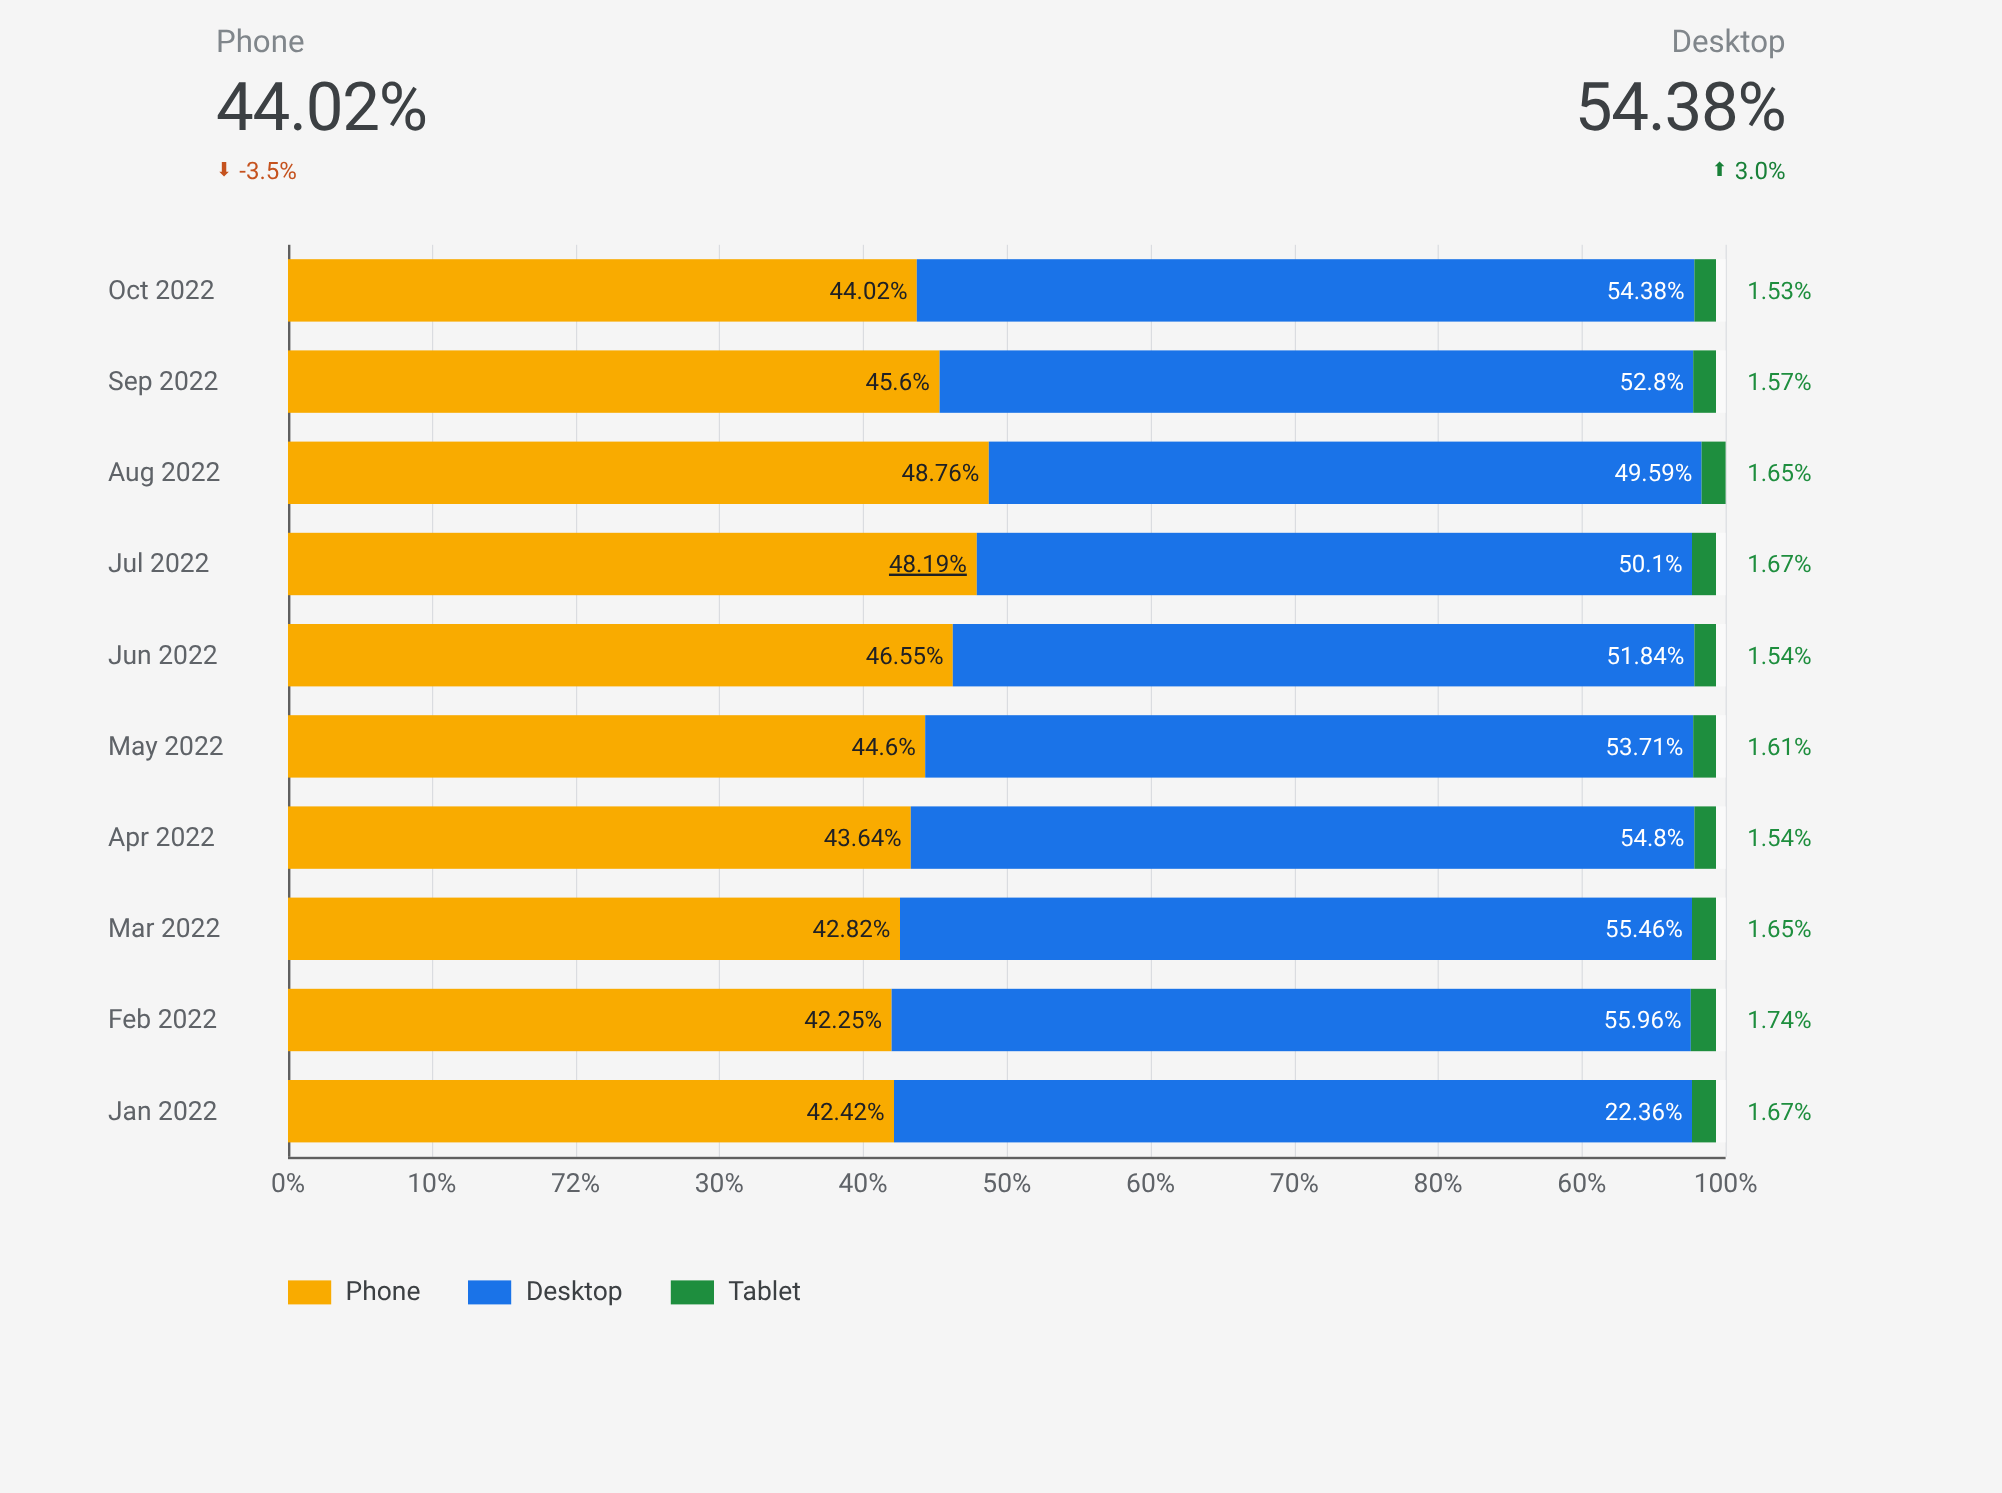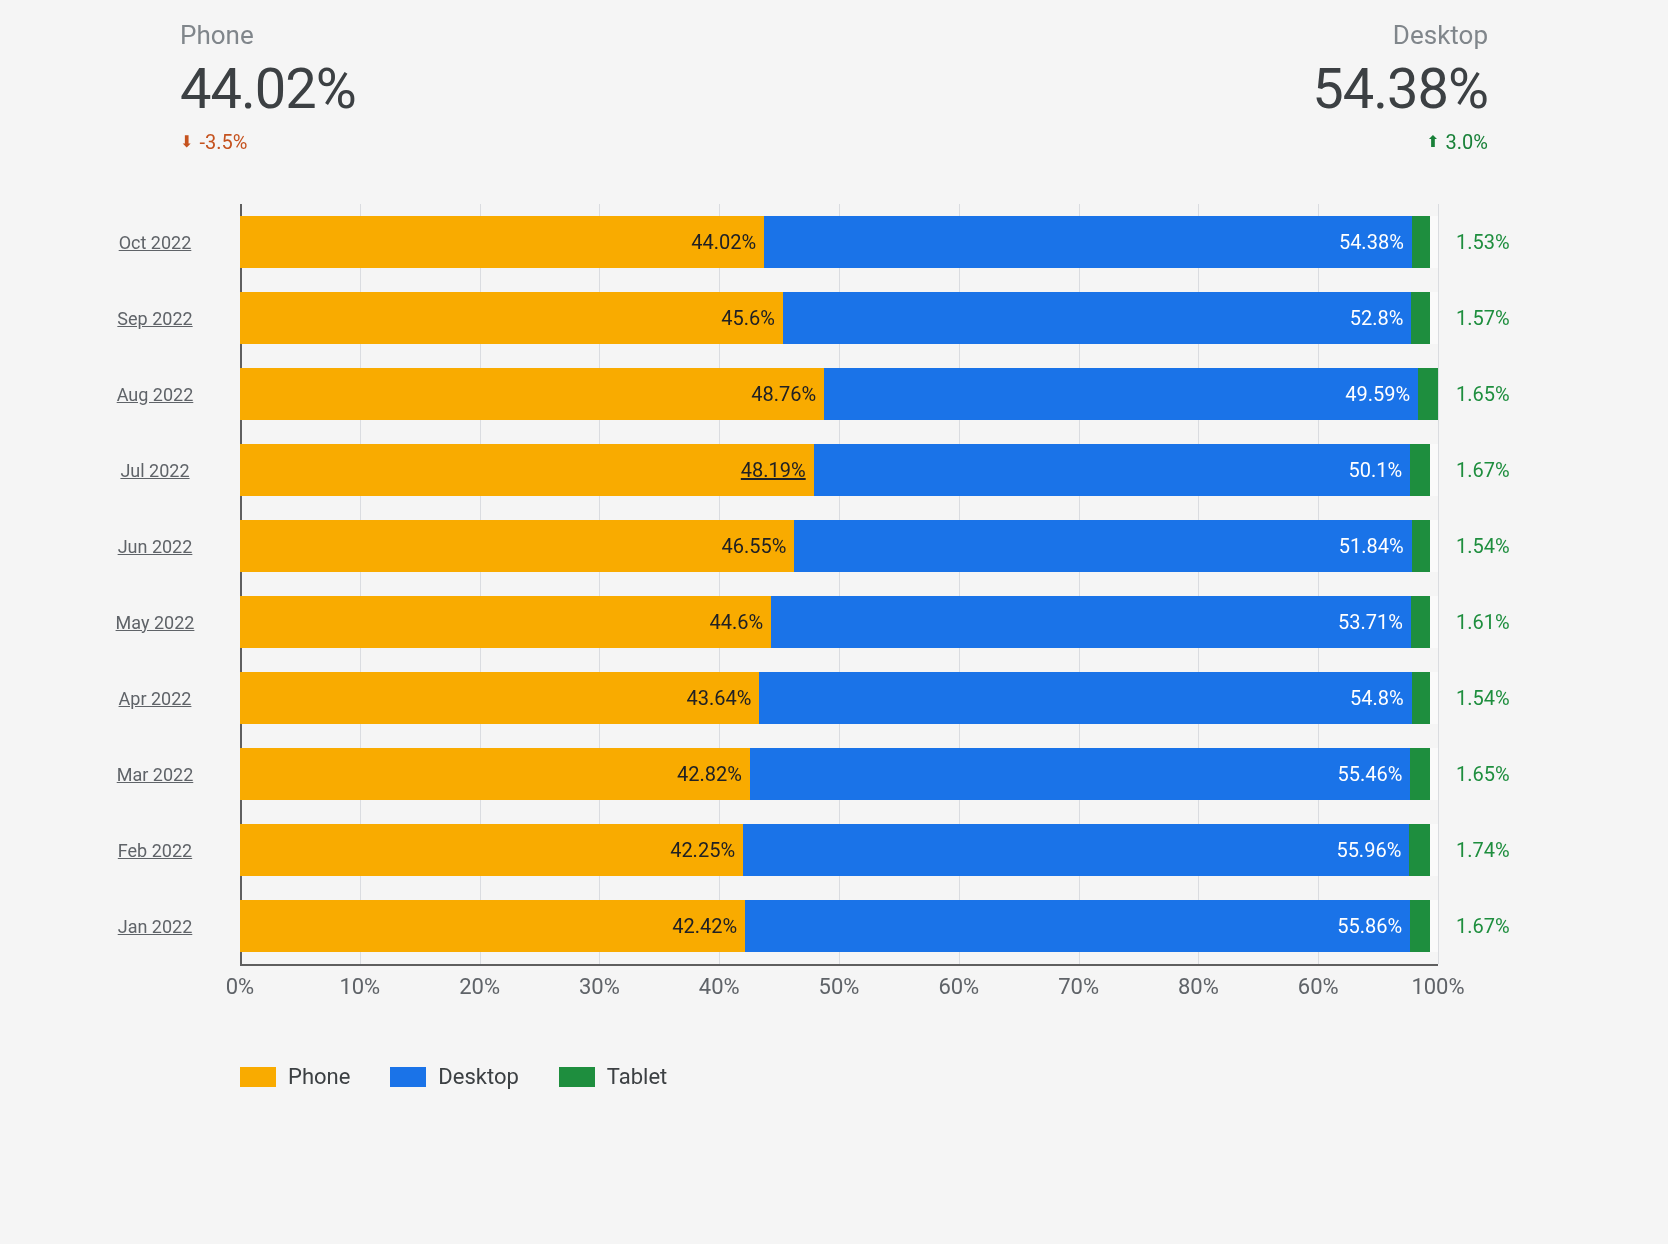--- a/index.html
+++ b/index.html
@@ -51,25 +51,24 @@
     position: relative;
     margin: 0 80px 0 30px;
   }
   .row {
     display: flex;
     align-items: center;
     height: 76px;
   }
   .row-label {
     width: 150px;
-    text-align: center;
+    text-align: left;
     padding-right: 20px;
-    font-size: 18px;
+    font-size: 22px;
     color: #5f6368;
-    text-decoration: underline;
   }
   .bar-track {
     position: relative;
     flex: 1;
     height: 52px;
     display: flex;
   }
   .seg {
     height: 100%;
     display: flex;
@@ -268,31 +267,31 @@
             <div class="seg seg-desktop" style="width: 55.96%;">55.96%</div>
             <div class="seg seg-tablet" style="width: 1.74%;"></div>
             <div class="seg seg-gap" style="width: 0.0499999%;"></div>
           </div>
           <div class="tablet-out">1.74%</div>
         </div>
         <div class="row">
           <div class="row-label">Jan 2022</div>
           <div class="bar-track">
             <div class="seg seg-phone" style="width: 42.42%;">42.42%</div>
-            <div class="seg seg-desktop" style="width: 55.86%;">55.86%</div>
+            <div class="seg seg-desktop" style="width: 55.86%;">22.36%</div>
             <div class="seg seg-tablet" style="width: 1.67%;"></div>
             <div class="seg seg-gap" style="width: 0.0499999%;"></div>
           </div>
           <div class="tablet-out">1.67%</div>
         </div>
       </div>
     <div class="axis" id="axis">
         <div class="tick" style="left: 0%;">0%</div>
         <div class="tick" style="left: 10%;">10%</div>
-        <div class="tick" style="left: 20%;">20%</div>
+        <div class="tick" style="left: 20%;">72%</div>
         <div class="tick" style="left: 30%;">30%</div>
         <div class="tick" style="left: 40%;">40%</div>
         <div class="tick" style="left: 50%;">50%</div>
         <div class="tick" style="left: 60%;">60%</div>
         <div class="tick" style="left: 70%;">70%</div>
         <div class="tick" style="left: 80%;">80%</div>
         <div class="tick" style="left: 90%;">60%</div>
         <div class="tick" style="left: 100%;">100%</div>
       </div>
   </div>

